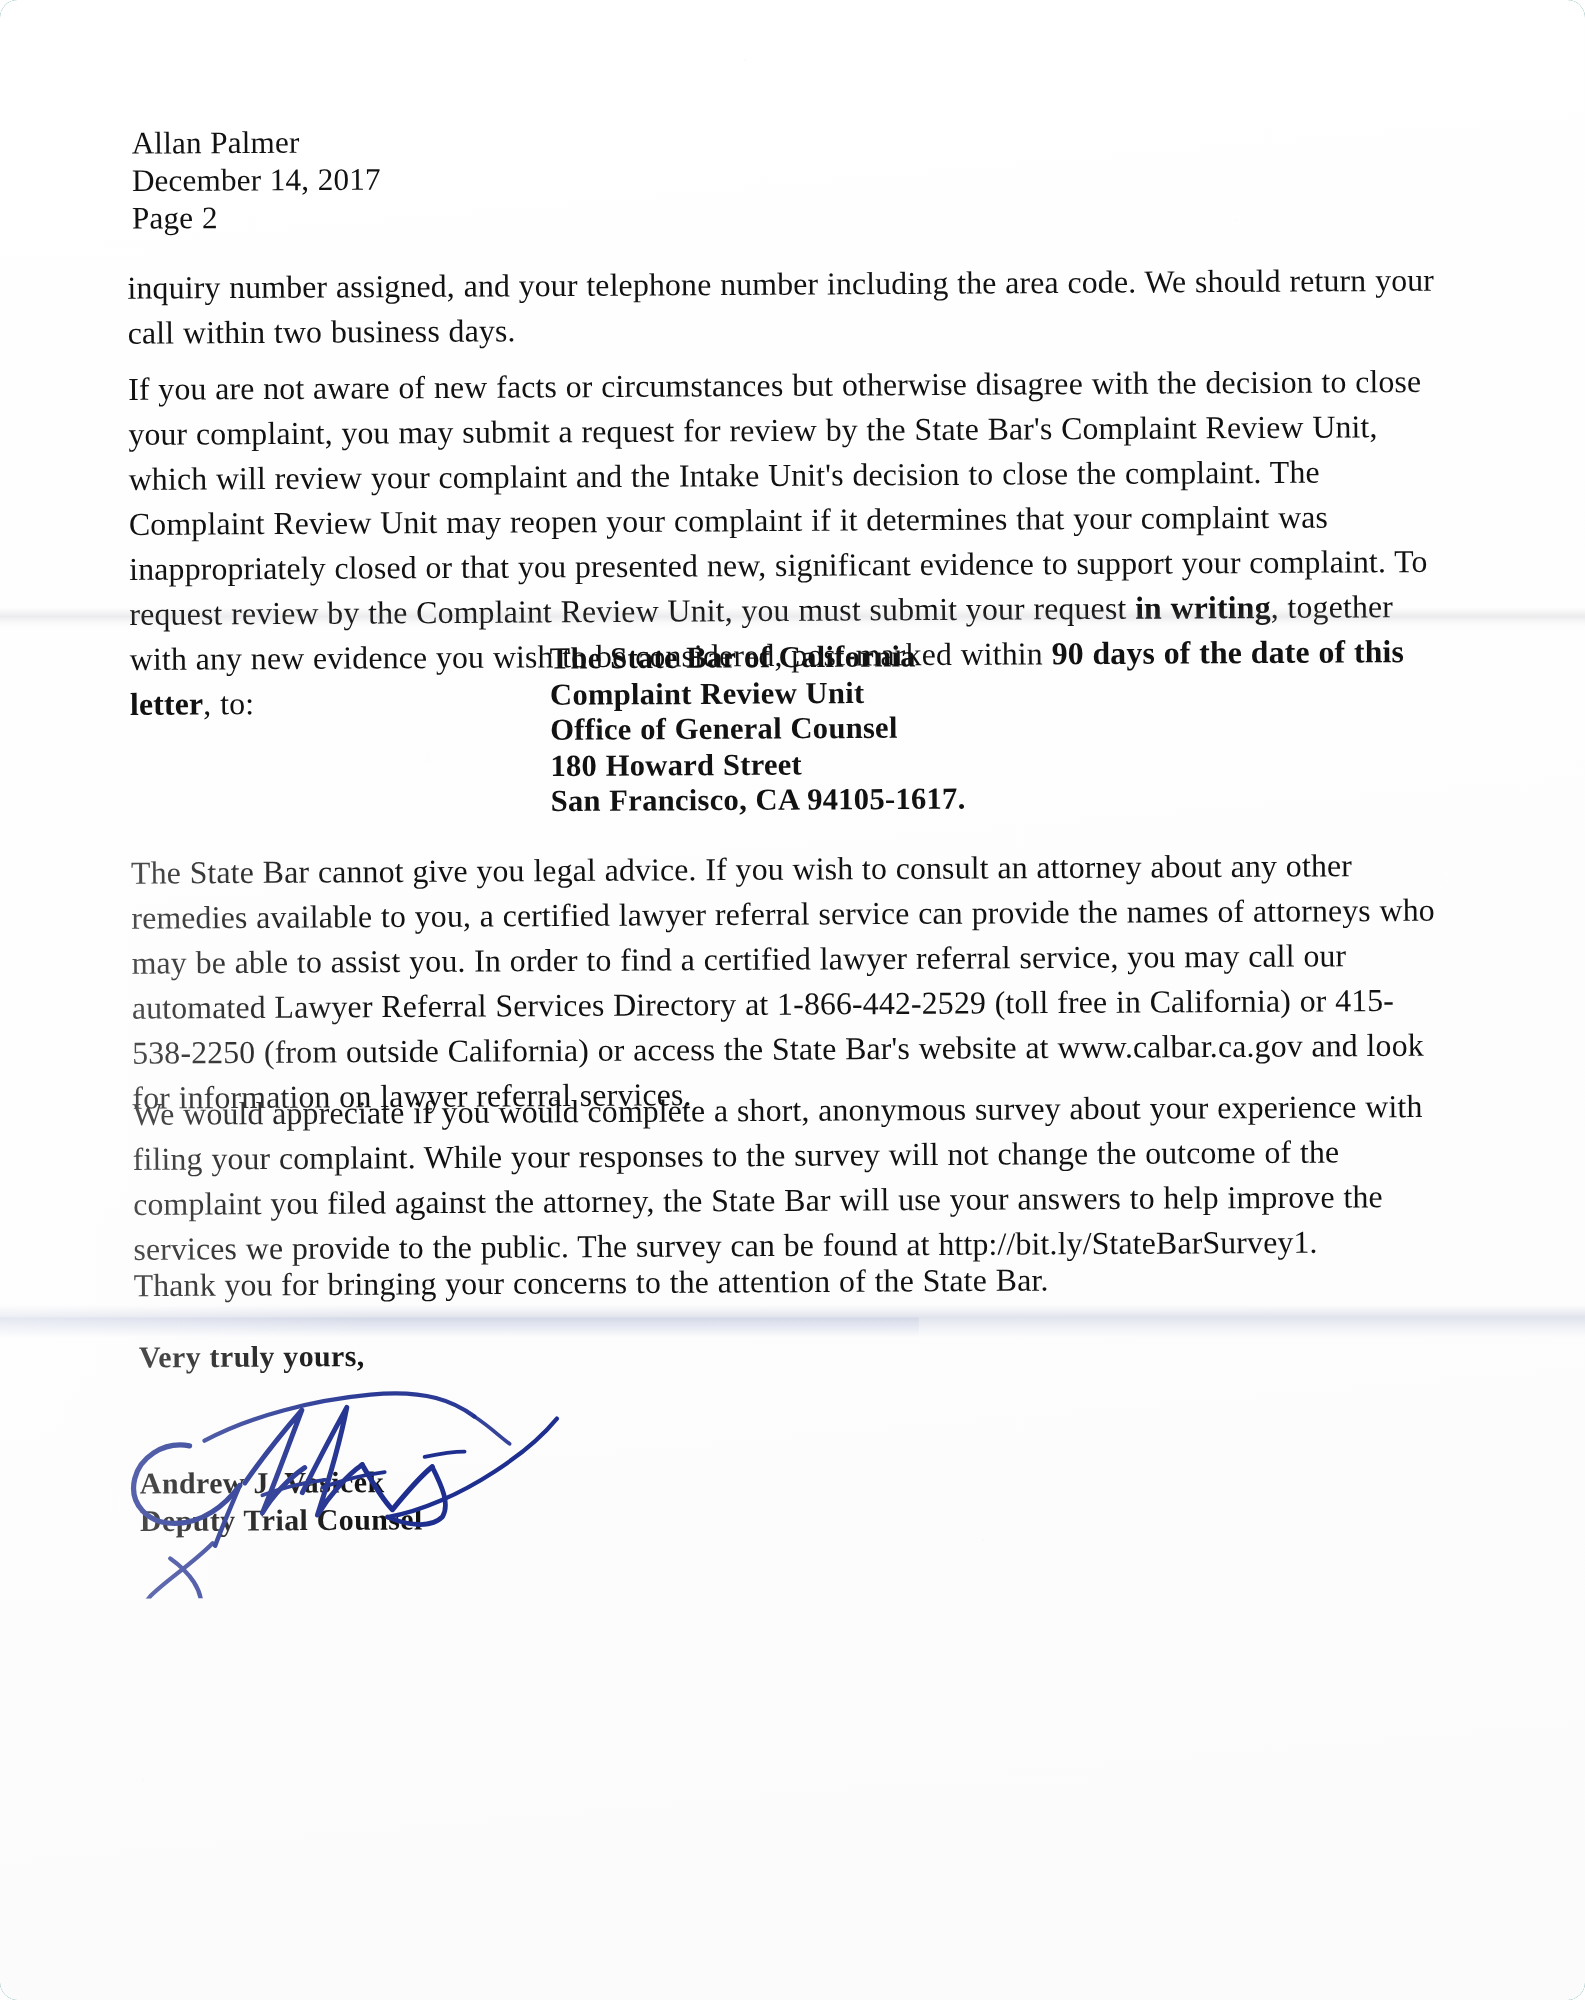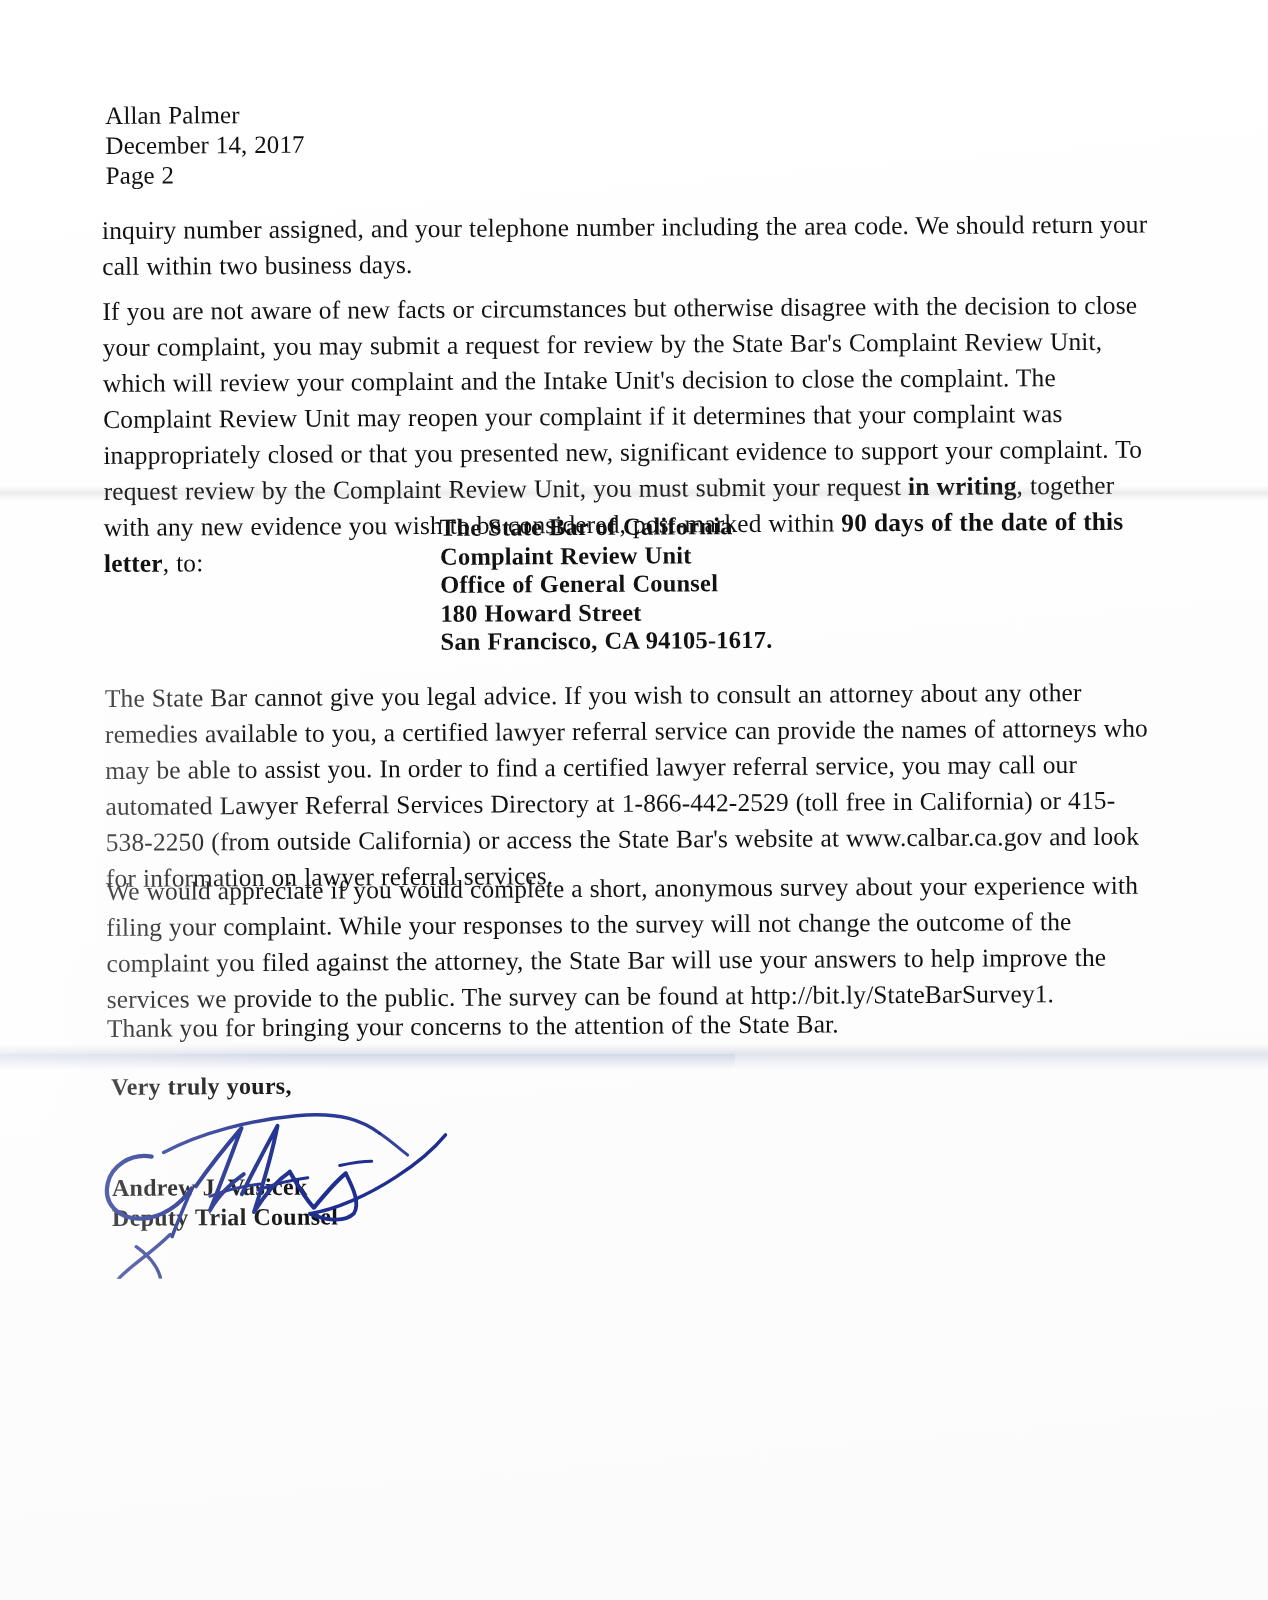--- a/index.html
+++ b/index.html
@@ -10,20 +10,21 @@
   }
 
   .page {
     position: relative;
     width: 1268px;
     height: 1600px;
     background: #0f766e;
     overflow: hidden;
     font-family: "Liberation Serif", "DejaVu Serif", serif;
     color: #0d0d0d;
+    border-radius: 14px;
   }
 
   
   .paper-noise {
     position: absolute;
     inset: 0;
     background:
       radial-gradient(circle at 12% 7%, rgba(0,0,0,0.018) 0 1px, transparent 1px),
       radial-gradient(circle at 47% 3%, rgba(0,0,0,0.015) 0 1px, transparent 1px),
       radial-gradient(circle at 78% 11%, rgba(0,0,0,0.014) 0 1px, transparent 1px),

